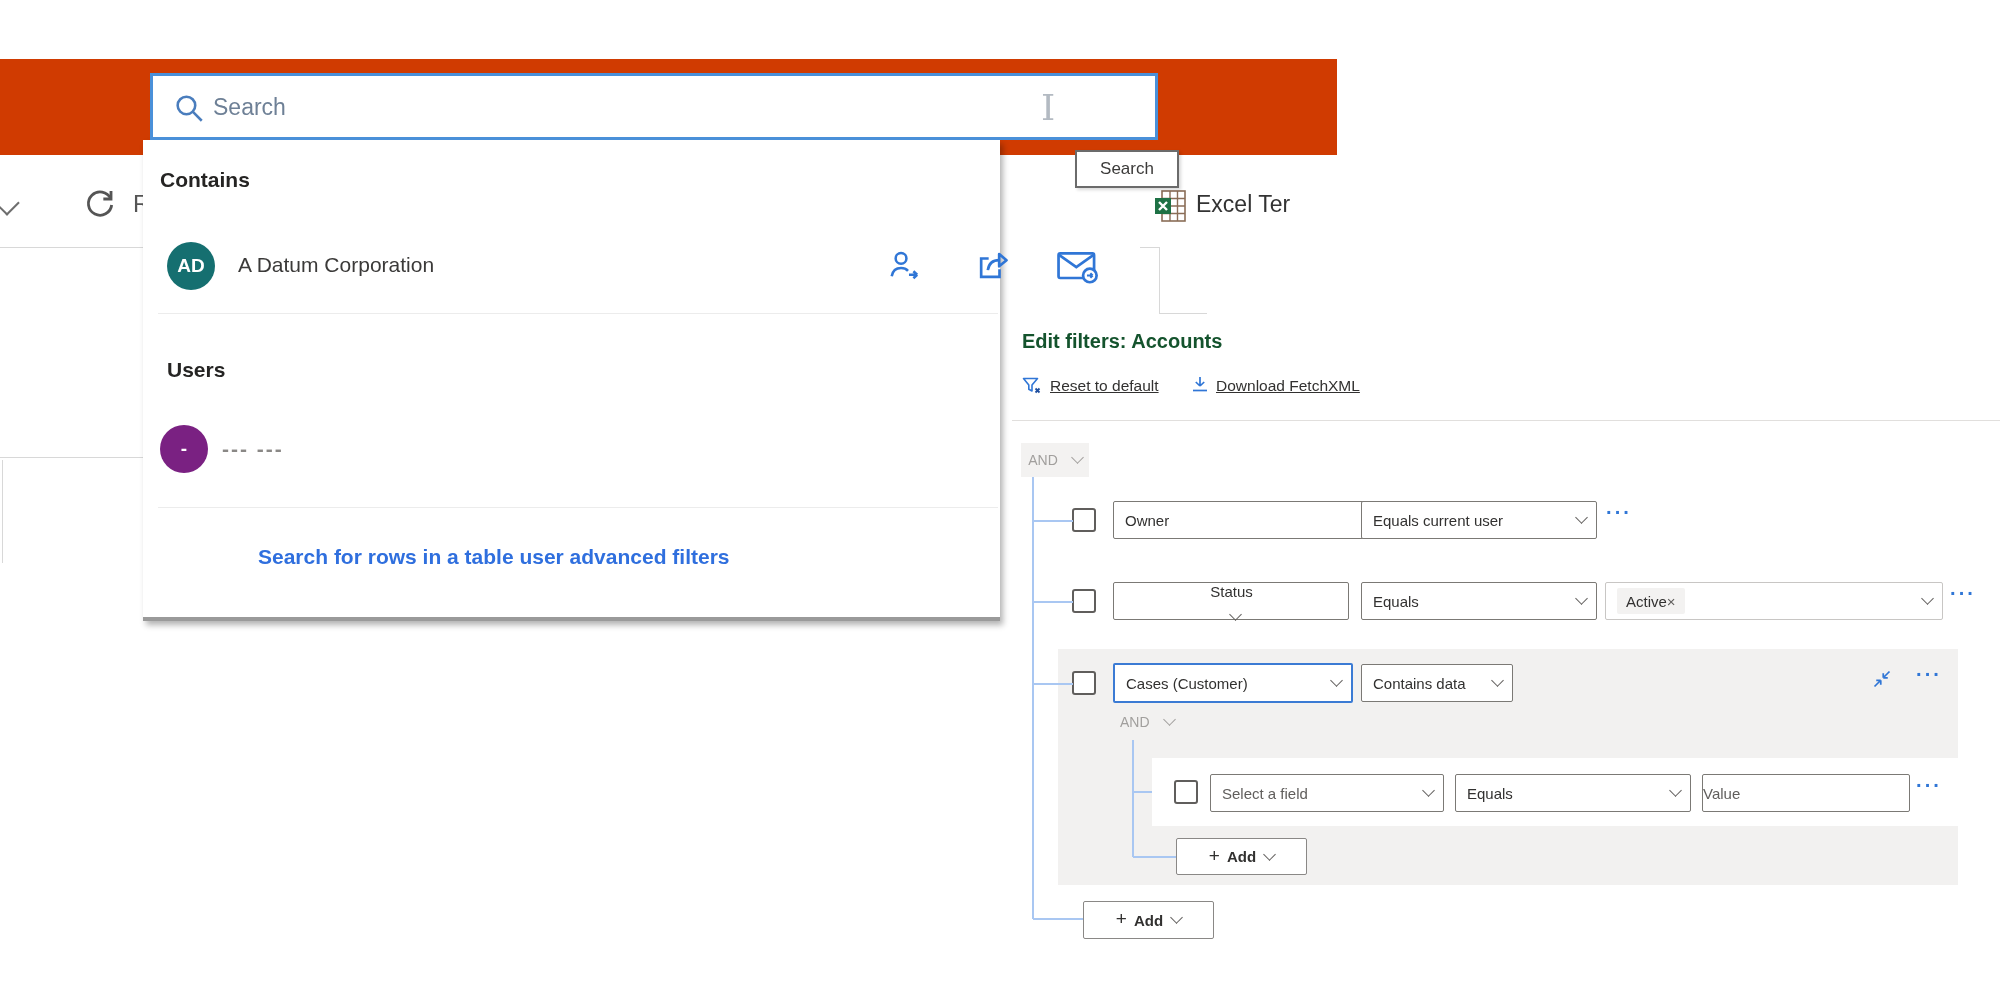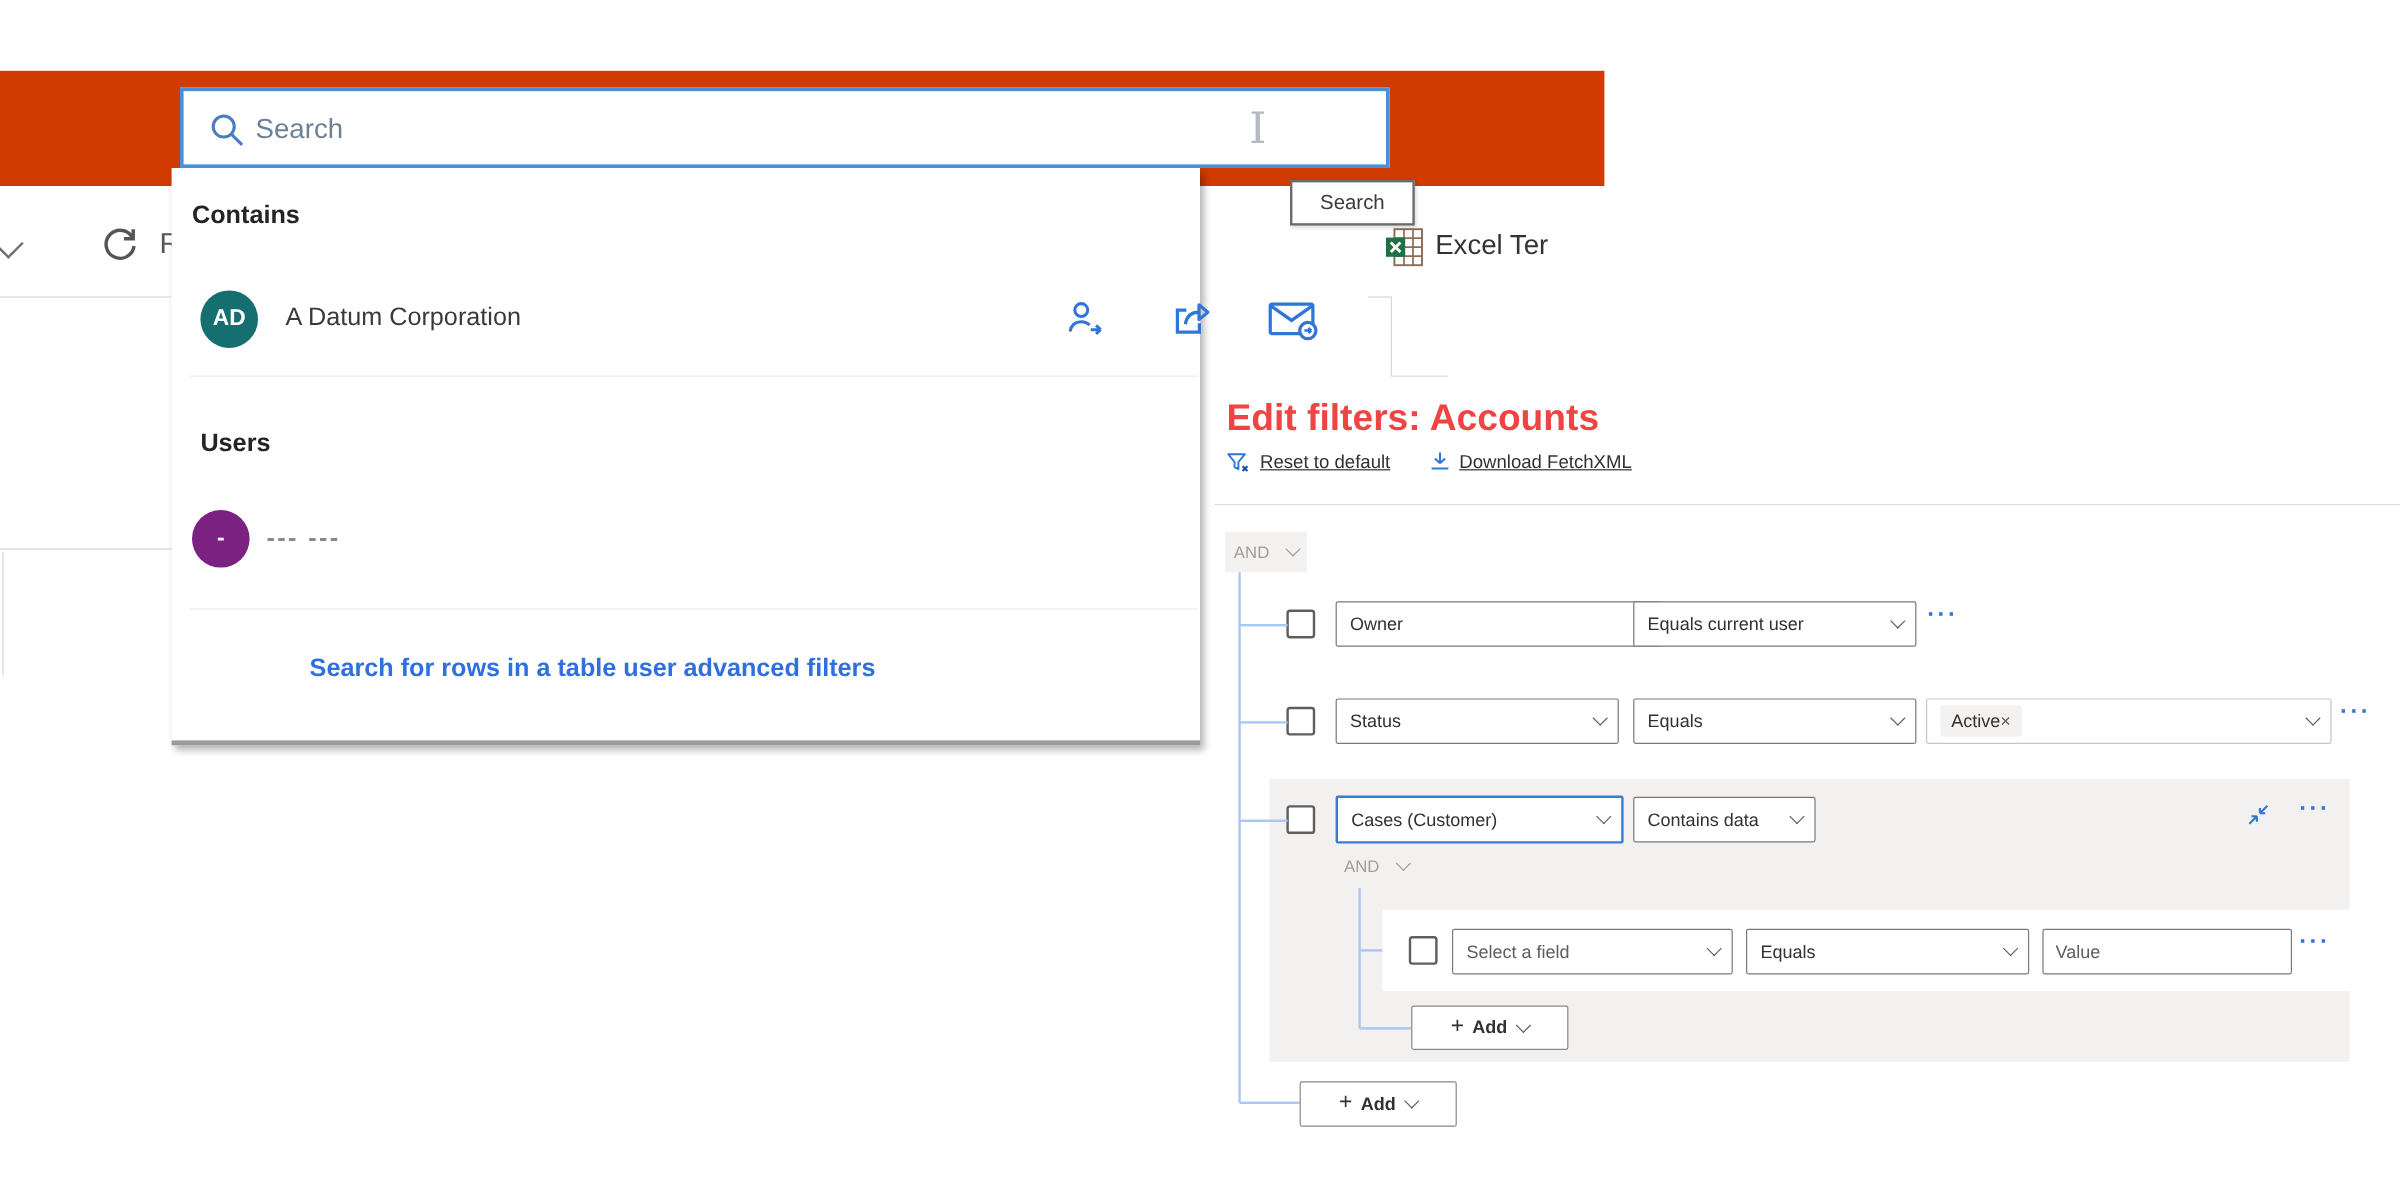--- a/index.html
+++ b/index.html
@@ -29,21 +29,21 @@
   .panel{left:143px;top:140px;width:857px;height:477px;background:#fff;z-index:2;
          border-bottom:4px solid #9a9a9a;box-shadow:3px 4px 6px rgba(0,0,0,.30);}
   .sec-header{position:absolute;font-size:21px;font-weight:bold;color:#252423;}
   .avatar{position:absolute;width:48px;height:48px;border-radius:50%;display:flex;align-items:center;
           justify-content:center;color:#fff;font-size:19px;font-weight:600;}
   .result-name{position:absolute;font-size:21px;color:#3b3a39;}
   .divider{position:absolute;left:15px;width:840px;height:1px;background:#ececec;}
   .adv-link{position:absolute;left:115px;top:405px;font-size:21px;font-weight:600;color:#2f6fde;cursor:pointer;}
   .rowicon{position:absolute;color:#3076d6;z-index:3;}
   
-  .ef-title{left:1022px;top:330px;font-size:31px;font-weight:bold;color:#ef4444;}
+  .ef-title{left:1022px;top:330px;font-size:20px;font-weight:bold;color:#14532d;}
   .cmd-label{font-size:15.5px;color:#323130;text-decoration:underline;}
   .and-box{left:1021px;top:443px;width:68px;height:34px;background:#f3f2f1;display:flex;align-items:center;
            justify-content:center;gap:7px;font-size:14px;color:#a19f9d;}
   .and-plain{display:flex;align-items:center;gap:7px;font-size:14px;color:#a19f9d;}
   .tree{background:#a9c7f2;z-index:1;}
   .checkbox{width:20px;height:20px;border:2px solid #605e5c;border-radius:3px;background:#fff;cursor:pointer;}
   .sel{background:#fff;border:1.5px solid #7b7975;border-radius:2px;box-sizing:border-box;height:38px;
        display:flex;align-items:center;justify-content:space-between;padding:0 10px 0 11px;font-size:15px;
        color:#323130;cursor:pointer;z-index:2;}
   .sel.ghost span.lbl{color:#605e5c;}
@@ -51,21 +51,21 @@
   .chev{width:8px;height:8px;border-right:1.6px solid #605e5c;border-bottom:1.6px solid #605e5c;
         transform:rotate(45deg);margin-top:-5px;flex:none;margin-left:8px;}
   .chev.gray{border-color:#a19f9d;}
   .dots{font-size:20px;font-weight:bold;letter-spacing:2px;color:#3076d6;cursor:pointer;z-index:2;line-height:14px;}
   .group{left:1058px;top:649px;width:900px;height:236px;background:#f2f1f0;z-index:0;}
   .childstrip{left:1152px;top:758px;width:806px;height:68px;background:#fff;z-index:1;}
   .tag{display:flex;align-items:center;background:#f3f2f1;border-radius:2px;height:26px;
        padding:0 9px;font-size:15px;color:#323130;}
   .tag .x{color:#605e5c;font-size:15px;cursor:pointer;}
   .txtinput{background:#fff;border:1.5px solid #7b7975;border-radius:2px;box-sizing:border-box;height:38px;
-       font-family:inherit;font-size:15px;color:#14532d;padding:0 10px;outline:none;z-index:2;}
+       font-family:inherit;font-size:15px;color:#14532d;padding:0 0;outline:none;z-index:2;}
   .txtinput::placeholder{color:#605e5c;}
   .addbtn{background:#fff;border:1.5px solid #8a8886;border-radius:2px;box-sizing:border-box;
        display:flex;align-items:center;justify-content:center;gap:7px;font-size:15px;font-weight:600;
        color:#323130;cursor:pointer;z-index:2;}
   .addbtn .plus{font-size:19px;font-weight:400;margin-top:-2px;}
   .addbtn .chev{margin-left:2px;}
 </style>
 </head>
 <body>
 
@@ -170,21 +170,21 @@
     <span class="lbl">Owner</span>
     <span class="chev"></span>
   </div>
   <div class="abs sel" style="left:1361px;top:501px;width:236px;">
     <span class="lbl">Equals current user</span>
     <span class="chev"></span>
   </div>
   <div class="abs dots" style="left:1606px;top:505px;">···</div>
 
   <div class="abs checkbox" style="left:1072px;top:589px;"></div>
-  <div class="abs sel" style="left:1113px;top:582px;width:236px;">
+  <div class="abs sel" style="left:1113px;top:582px;width:236px;flex-direction:column;">
     <span class="lbl">Status</span>
     <span class="chev"></span>
   </div>
   <div class="abs sel" style="left:1361px;top:582px;width:236px;">
     <span class="lbl">Equals</span>
     <span class="chev"></span>
   </div>
   <div class="abs sel" style="left:1605px;top:582px;width:338px;border-color:#c8c6c4;">
     <span class="tag">
       <span>Active</span>

